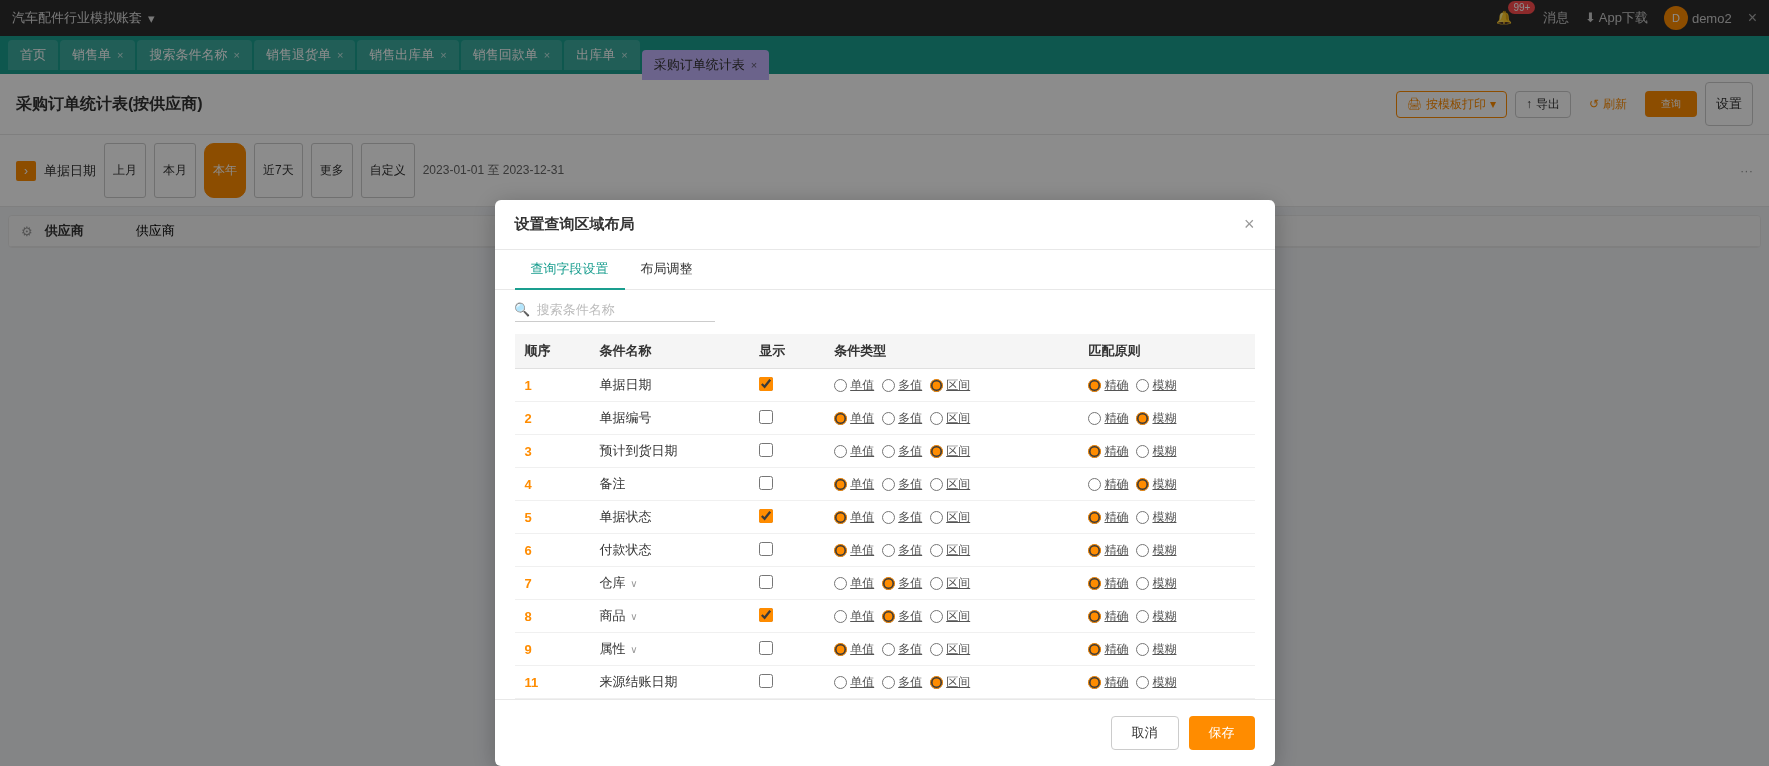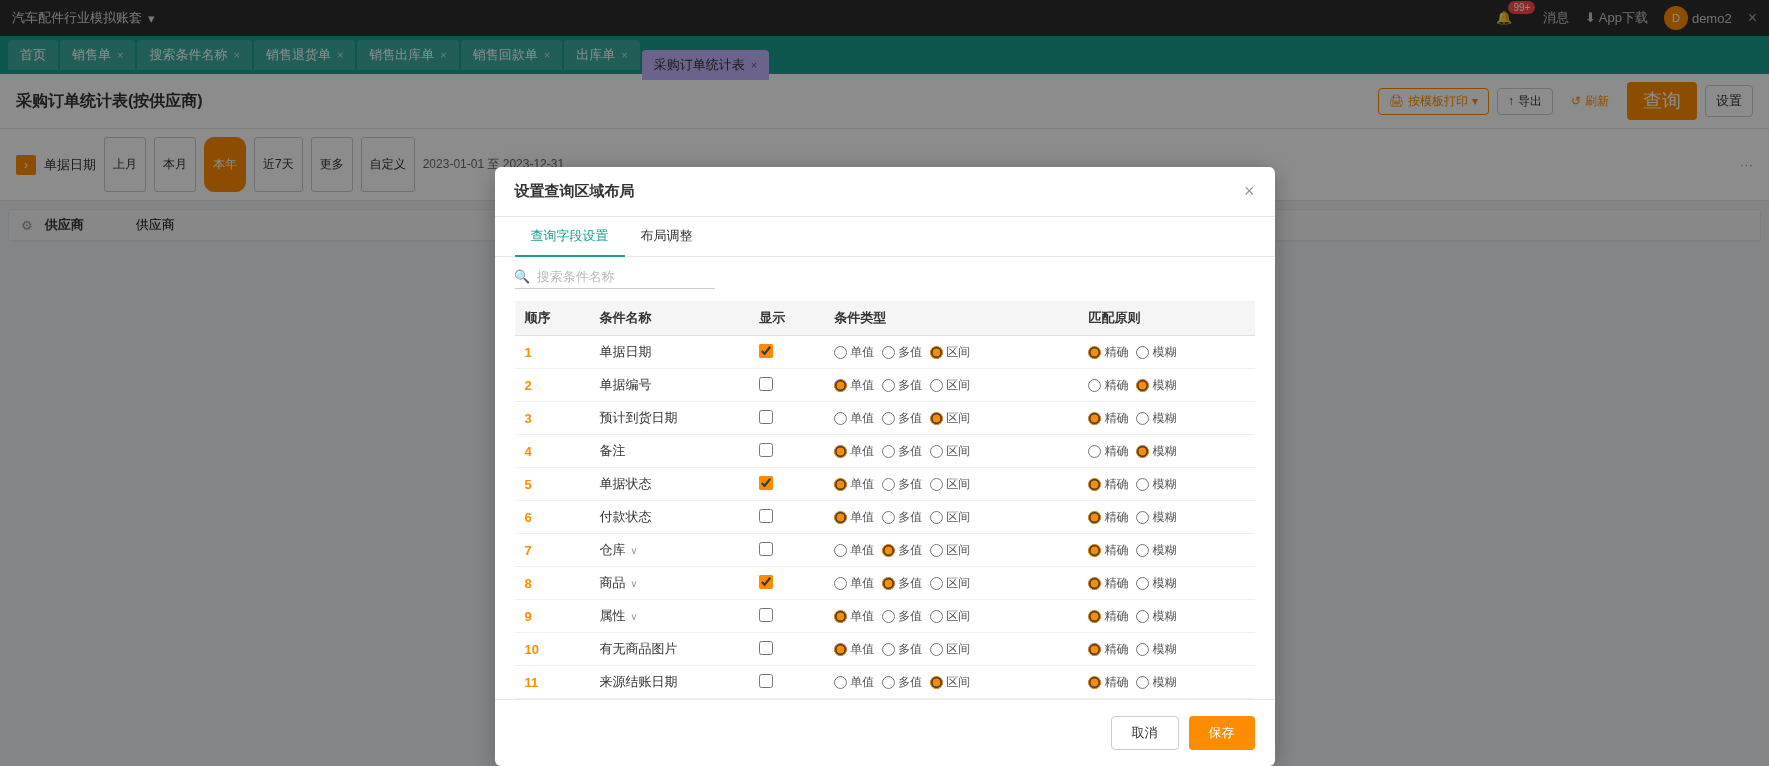--- a/index.html
+++ b/index.html
@@ -60,22 +60,22 @@
       display: flex;
       align-items: center;
       justify-content: space-between;
       border-bottom: 1px solid #e8e8e8;
     }
     .page-title { font-size: 16px; font-weight: bold; color: #333; }
     .header-actions { display: flex; align-items: center; gap: 8px; }
     .btn-print { color: #ff8c00; border: 1px solid #ff8c00; background: white; padding: 4px 10px; border-radius: 4px; cursor: pointer; font-size: 12px; display: flex; align-items: center; gap: 4px; }
     .btn-export { color: #333; border: 1px solid #ccc; background: white; padding: 4px 10px; border-radius: 4px; cursor: pointer; font-size: 12px; display: flex; align-items: center; gap: 4px; }
     .btn-refresh { color: #ff8c00; border: none; background: none; padding: 4px 10px; cursor: pointer; font-size: 12px; display: flex; align-items: center; gap: 4px; }
-    .btn-query { background: #ff8c00; color: white; border: none; padding: 6px 16px; border-radius: 4px; cursor: pointer; font-size: 19px; }
-    .btn-settings { background: white; color: #333; border: 1px solid #ccc; padding: 6px 10px; border-radius: 4px; cursor: pointer; font-size: 13px; }
+    .btn-query { background: #ff8c00; color: white; border: none; padding: 6px 16px; border-radius: 4px; cursor: pointer; font-size: 10px; }
+    .btn-settings { background: white; color: #333; border: 1px solid #ccc; padding: 12px 10px; border-radius: 4px; cursor: pointer; font-size: 13px; }
 
     
     .filter-bar {
       background: white;
       padding: 8px 16px;
       display: flex;
       align-items: center;
       gap: 8px;
       border-bottom: 1px solid #e8e8e8;
     }
@@ -201,21 +201,21 @@
     }
     .modal-table tbody td {
       padding: 7px 10px;
       font-size: 13px;
       color: #333;
       vertical-align: middle;
     }
 
     
     .radio-group { display: flex; align-items: center; gap: 8px; }
-    .radio-item { display: flex; align-items: center; gap: 3px; cursor: pointer; font-size: 12px; color: #555; }
+    .radio-item { display: flex; align-items: center; gap: 3px; cursor: pointer; font-size: 12px; color: #555; text-decoration: underline; }
     input[type="radio"] { accent-color: #ff8c00; cursor: pointer; }
     input[type="checkbox"] { accent-color: #ff8c00; cursor: pointer; width: 14px; height: 14px; }
 
     
     .row-num { color: #ff8c00; font-weight: bold; }
 
     
     .modal-footer {
       padding: 16px 20px;
       display: flex;
@@ -542,38 +542,20 @@
                 </div>
               </td>
               <td>
                 <div class="radio-group">
                   <label class="radio-item"><input type="radio" name="match_8" checked="" style="">精确</label>
                   <label class="radio-item"><input type="radio" name="match_8" style="">模糊</label>
                 </div>
               </td>
             </tr>
             <tr>
-              <td><span class="row-num">10</span></td>
-              <td>有无商品图片</td>
-              <td><input type="checkbox" style=""></td>
-              <td>
-                <div class="radio-group">
-                  <label class="radio-item"><input type="radio" name="type_9" checked="" style="">单值</label>
-                  <label class="radio-item"><input type="radio" name="type_9" style="">多值</label>
-                  <label class="radio-item"><input type="radio" name="type_9" style="">区间</label>
-                </div>
-              </td>
-              <td>
-                <div class="radio-group">
-                  <label class="radio-item"><input type="radio" name="match_9" checked="" style="">精确</label>
-                  <label class="radio-item"><input type="radio" name="match_9" style="">模糊</label>
-                </div>
-              </td>
-            </tr>
-            <tr>
               <td><span class="row-num">11</span></td>
               <td>来源结账日期</td>
               <td><input type="checkbox" style=""></td>
               <td>
                 <div class="radio-group">
                   <label class="radio-item"><input type="radio" name="type_10" style="">单值</label>
                   <label class="radio-item"><input type="radio" name="type_10" style="">多值</label>
                   <label class="radio-item"><input type="radio" name="type_10" checked="" style="">区间</label>
                 </div>
               </td>

